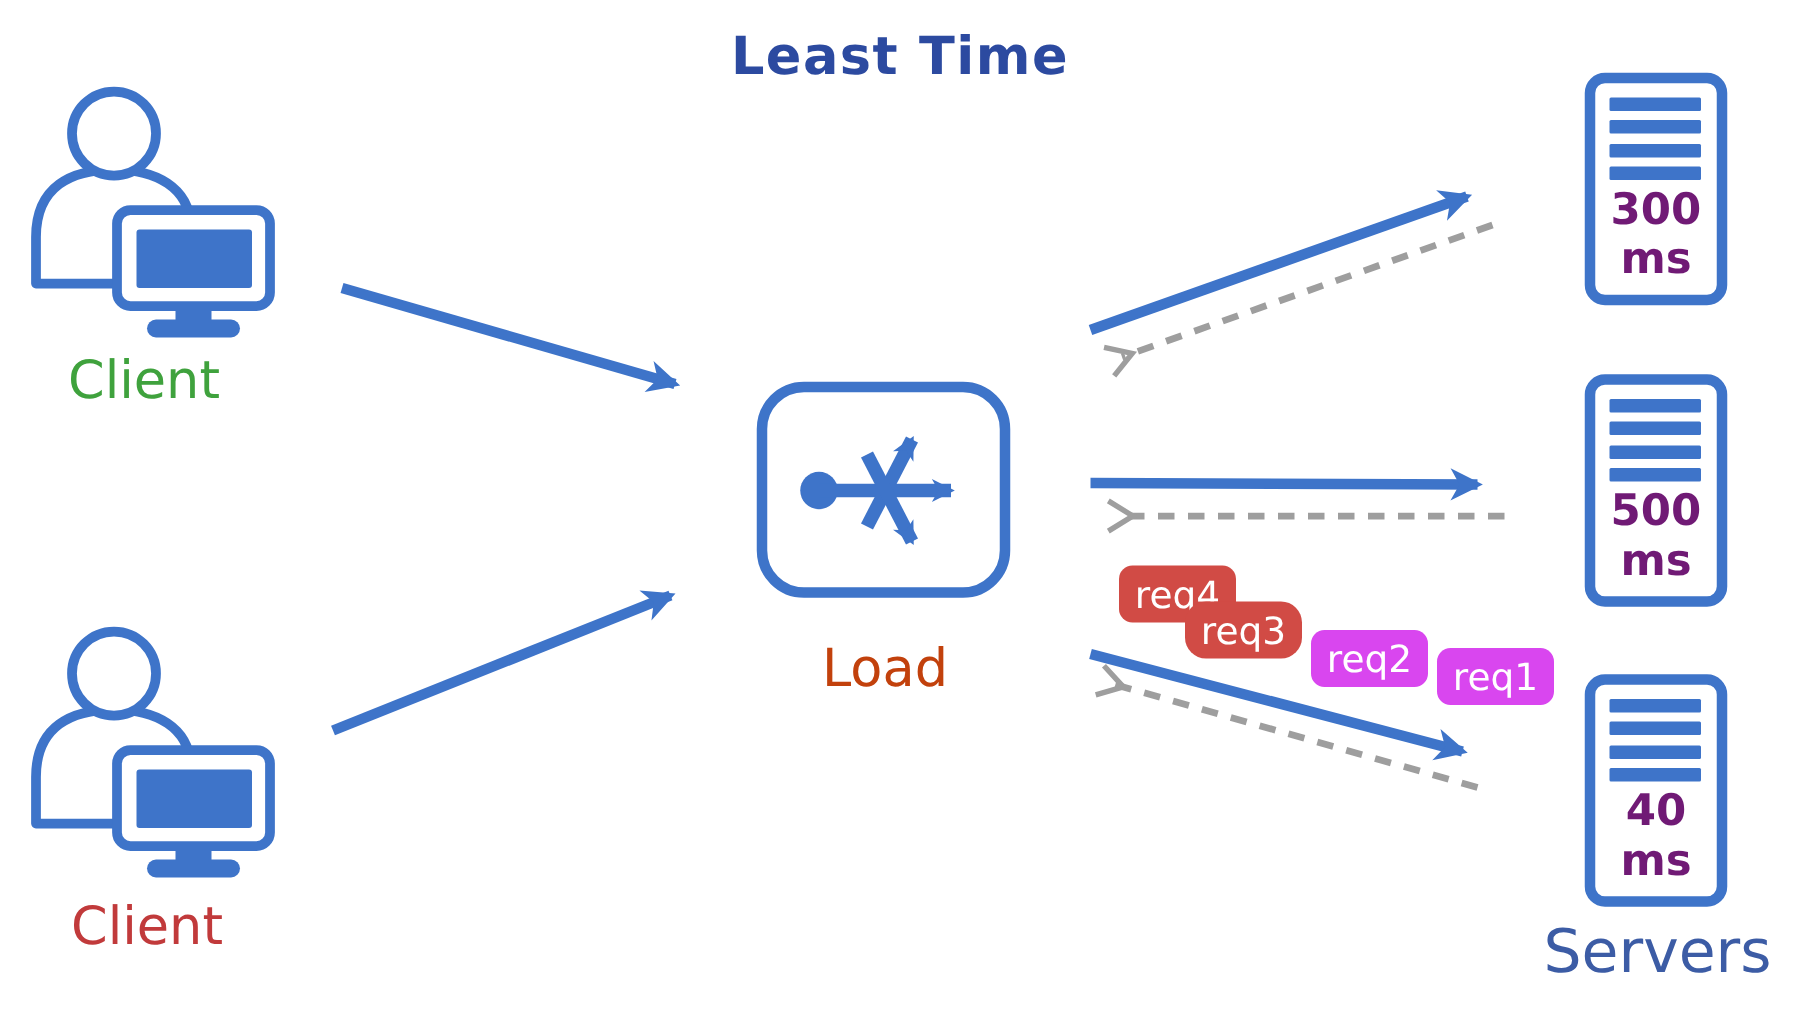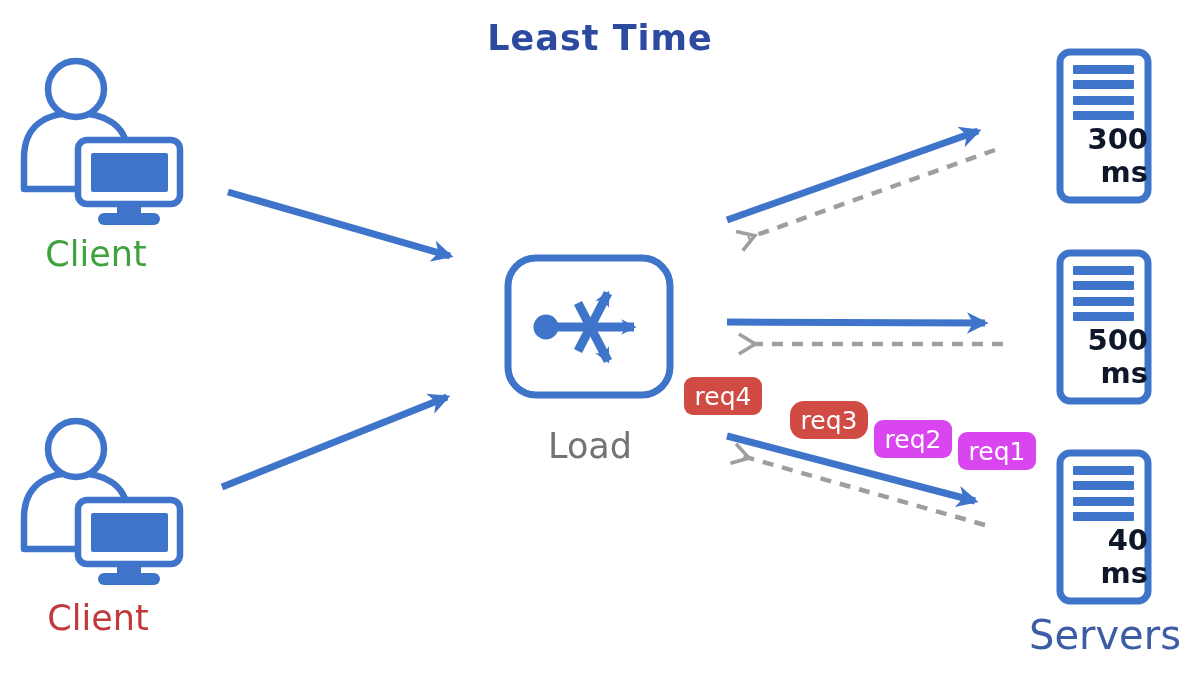--- a/index.html
+++ b/index.html
@@ -11,40 +11,40 @@
   .diagram-art{position:absolute;left:0;top:0;}
   .title{
     left:0;right:0;top:18px;text-align:center;
     font-size:35px;font-weight:bold;color:#2C4AA0;letter-spacing:1px;
   }
   .client-label{width:200px;text-align:center;font-size:35px;}
   .client-label--green{left:-4px;top:234px;color:#3FA23D;}
   .client-label--red{left:-2px;top:598px;color:#C13A3B;}
   .lb-label{
     left:490px;top:422px;width:200px;text-align:center;
-    font-size:35px;line-height:48px;color:#737373;
+    font-size:35px;line-height:48px;color:#c2410c;
   }
   .latency{
-    width:88px;text-align:right;font-size:29px;font-weight:bold;
-    line-height:33px;color:#0f172a;left:1060px;
+    width:88px;text-align:center;font-size:29px;font-weight:bold;
+    line-height:33px;color:#701a75;left:1060px;
   }
   .latency--1{top:123px;}
   .latency--2{top:324px;}
   .latency--3{top:524px;}
   .servers-label{
     left:1005px;top:612px;width:200px;text-align:center;
     font-size:40px;color:#3C5CA5;
   }
   .req{
     position:absolute;width:78px;height:38px;border-radius:9px;
     color:#ffffff;font-size:25px;display:flex;align-items:center;justify-content:center;
   }
   .req--red{background:#D14B45;}
   .req--green{background:#d946ef;}
-  .req--4{left:684px;top:377px;}
+  .req--4{left:746px;top:377px;}
   .req--3{left:790px;top:401px;border-radius:14px;}
   .req--2{left:874px;top:420px;}
   .req--1{left:958px;top:432px;}
 </style>
 </head>
 <body>
 
 <div class="canvas">
 
   <svg class="diagram-art" width="1200" height="690" viewBox="0 0 1200 690">

